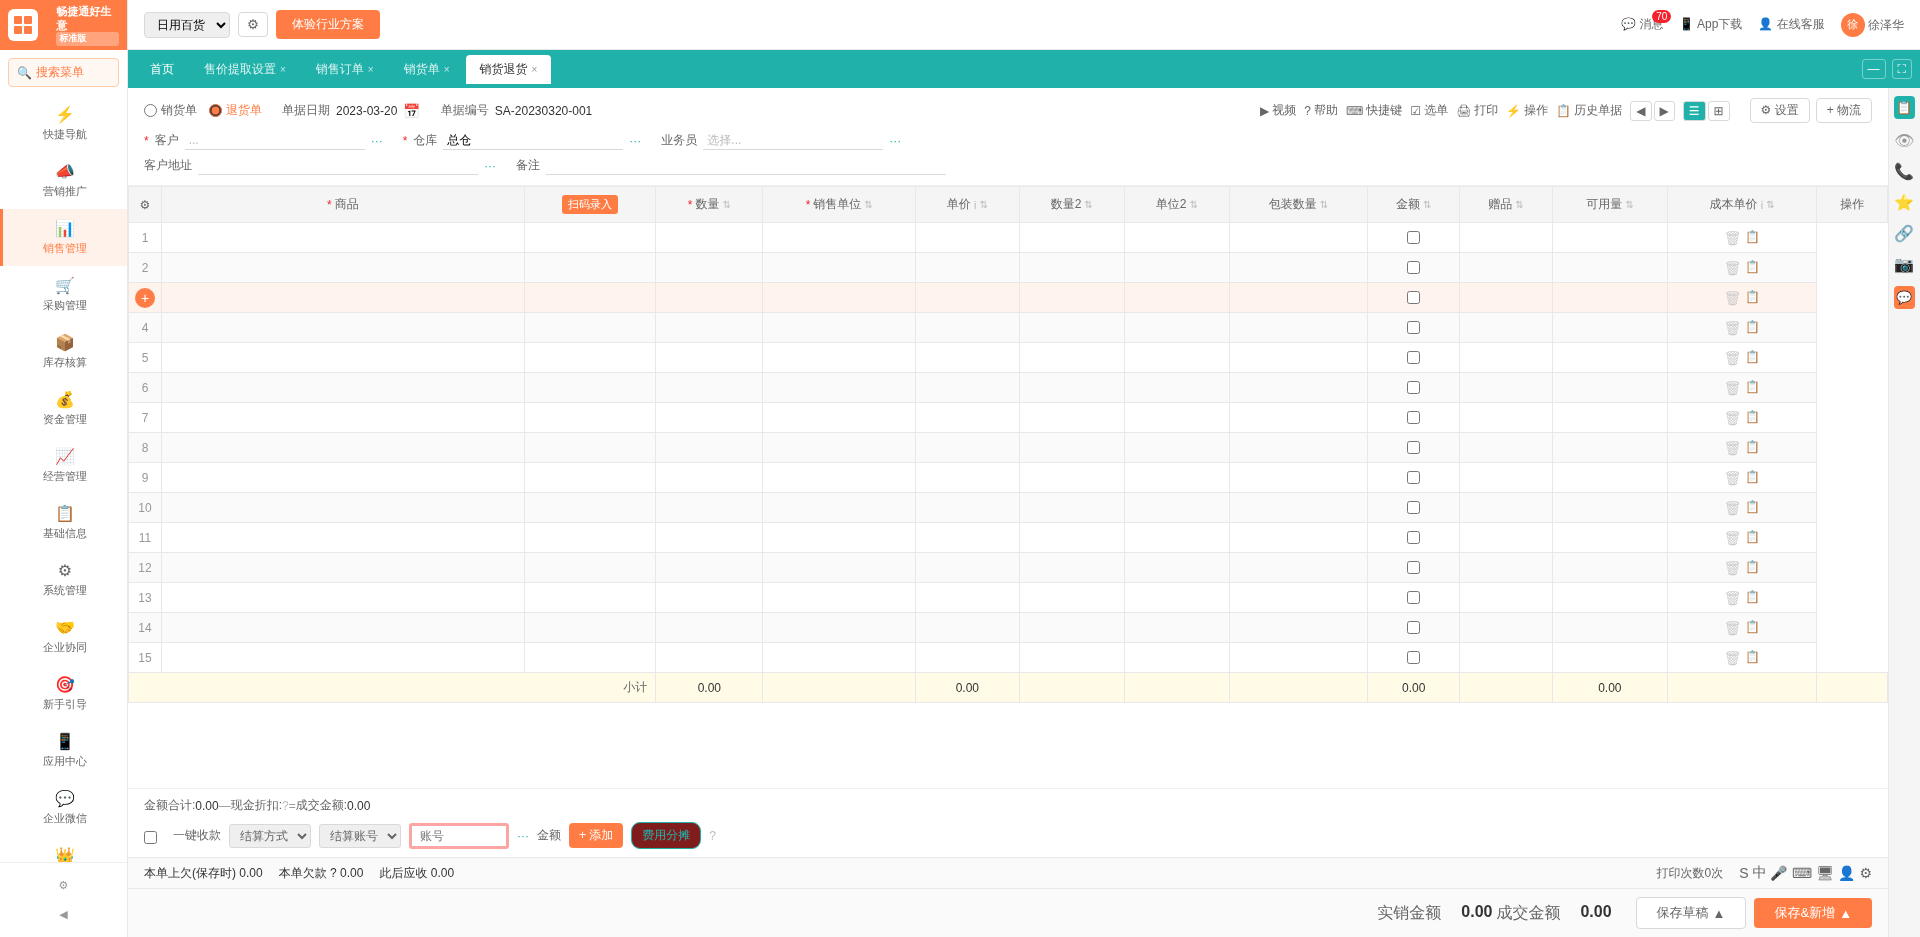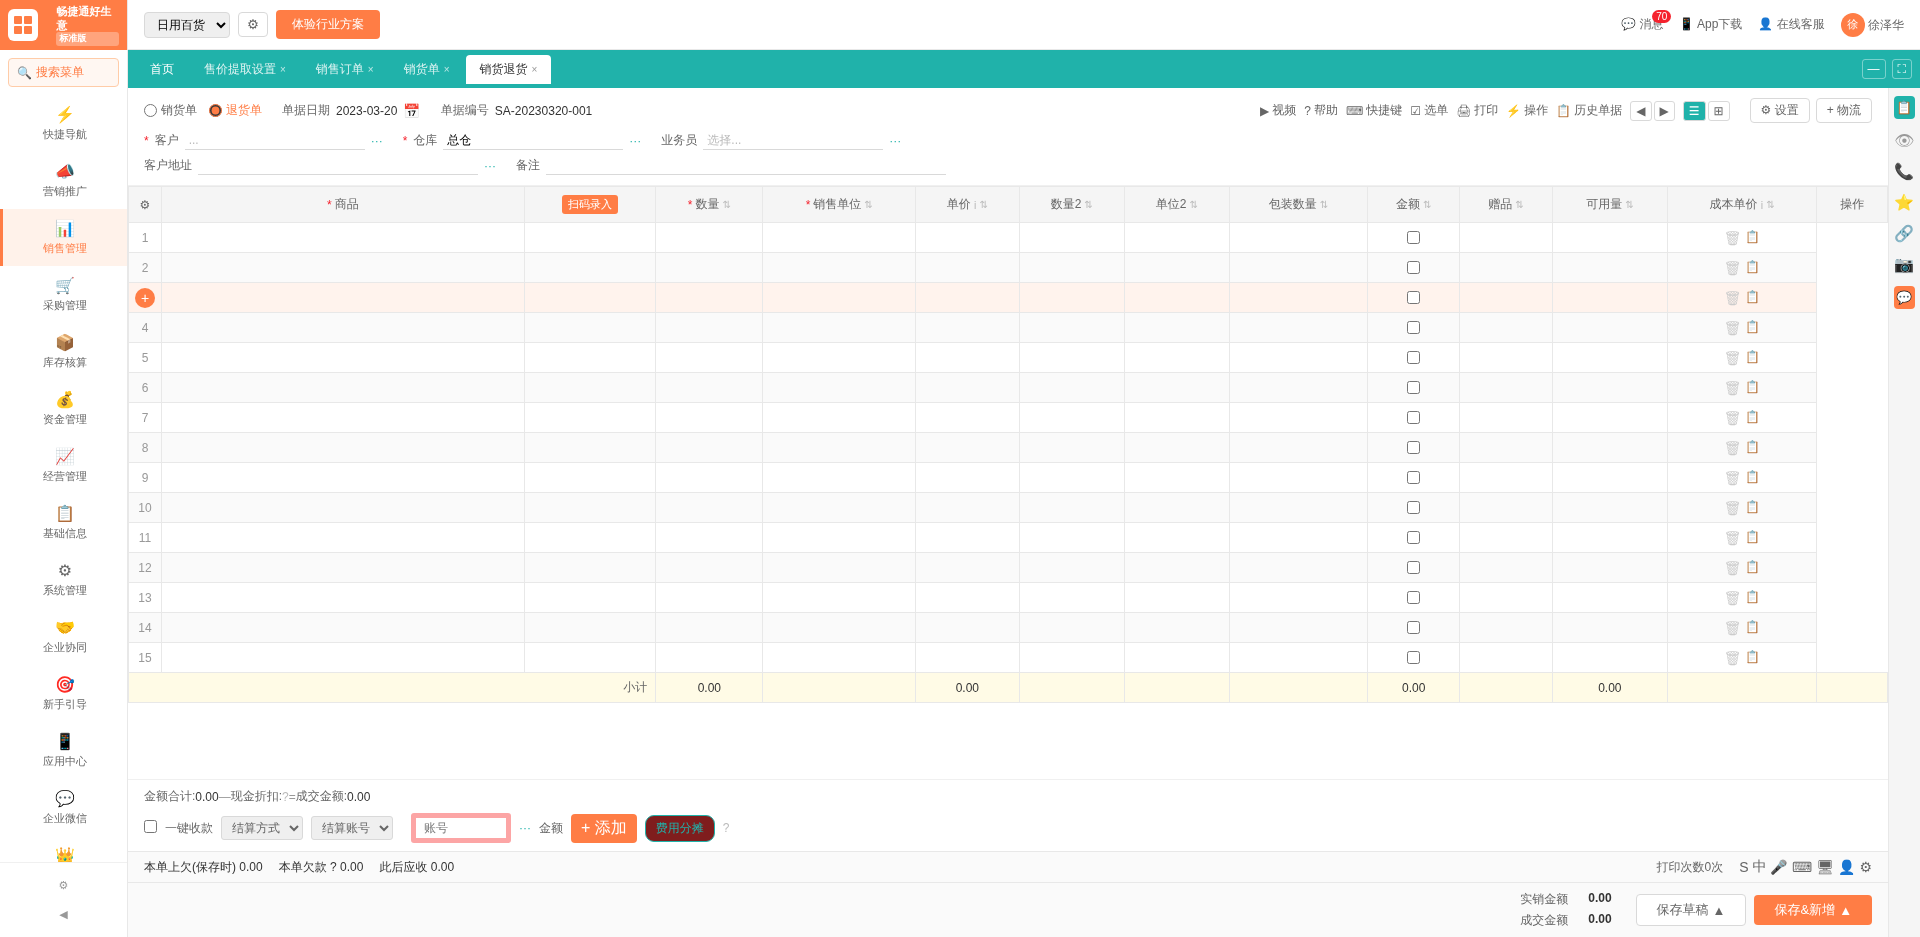--- a/index.html
+++ b/index.html
@@ -89,32 +89,32 @@
     .subtotal-row { background: #fffbe6 !important; }
     .subtotal-row td { color: #333; font-weight: normal; }
 
     
     .form-footer { border-top: 1px solid #f0f0f0; padding: 8px 16px; }
     .footer-row1 { display: flex; align-items: center; gap: 0; margin-bottom: 8px; }
     .footer-label { color: #666; }
     .footer-value { color: #333; }
     .footer-dash { color: #999; }
     .footer-row2 { display: flex; align-items: center; gap: 8px; }
-    .checkbox-label { display: flex; align-items: flex-start; gap: 8px; color: #666; cursor: pointer; }
+    .checkbox-label { display: flex; align-items: flex-end; gap: 16px; color: #666; cursor: pointer; }
     .footer-select { border: 1px solid #d9d9d9; border-radius: 3px; padding: 3px 6px; font-size: 12px; color: #666; }
-    .footer-input { border: 5px solid #fca5a5; border-radius: 3px; padding: 3px 8px; font-size: 12px; width: 100px; margin-left: 10px; }
-    .add-btn { background: #ff7d45; color: #fff; border: none; border-radius: 4px; padding: 4px 10px; cursor: pointer; font-size: 16px; }
+    .footer-input { border: 3px solid #fca5a5; border-radius: 3px; padding: 3px 8px; font-size: 12px; width: 100px; }
+    .add-btn { background: #ff7d45; color: #fff; border: none; border-radius: 4px; padding: 4px 10px; cursor: pointer; font-size: 12px; }
     .fee-btn { background: #7f1d1d; border: 1px solid #20b2aa; color: #20b2aa; border-radius: 9px; padding: 4px 10px; cursor: pointer; font-size: 12px; }
     .question-icon { color: #bbb; cursor: pointer; }
     .bottom-stat { color: #666; }
     .bottom-stat span { color: #333; }
     .print-info { color: #666; font-size: 12px; }
     .taskbar-icons { display: flex; gap: 4px; align-items: center; }
     .taskbar-icon { color: #666; font-size: 14px; cursor: pointer; }
-    .totals-panel { display: flex; flex-direction: column; gap: 4px; margin-right: 16px; font-size: 12px; }
+    .totals-panel { display: flex; flex-direction: row; gap: 4px; margin-right: 16px; font-size: 16px; }
     .total-line { display: flex; justify-content: space-between; gap: 20px; }
     .total-label { color: #666; }
     .total-value { color: #333; font-weight: bold; }
     .btn-draft { background: #fff; border: 1px solid #d9d9d9; border-radius: 4px; padding: 6px 20px; cursor: pointer; color: #666; font-size: 13px; display: flex; align-items: center; gap: 4px; }
     .btn-save-new { background: #ff7d45; color: #fff; border: none; border-radius: 4px; padding: 6px 20px; cursor: pointer; font-size: 13px; display: flex; align-items: center; gap: 4px; }
 
     
     .right-panel { width: 32px; background: #f5f5f5; border-left: 1px solid #e8e8e8; display: flex; flex-direction: column; align-items: center; padding: 8px 0; gap: 12px; }
     .right-panel-icon { color: #999; cursor: pointer; font-size: 16px; writing-mode: horizontal-tb; }
 

